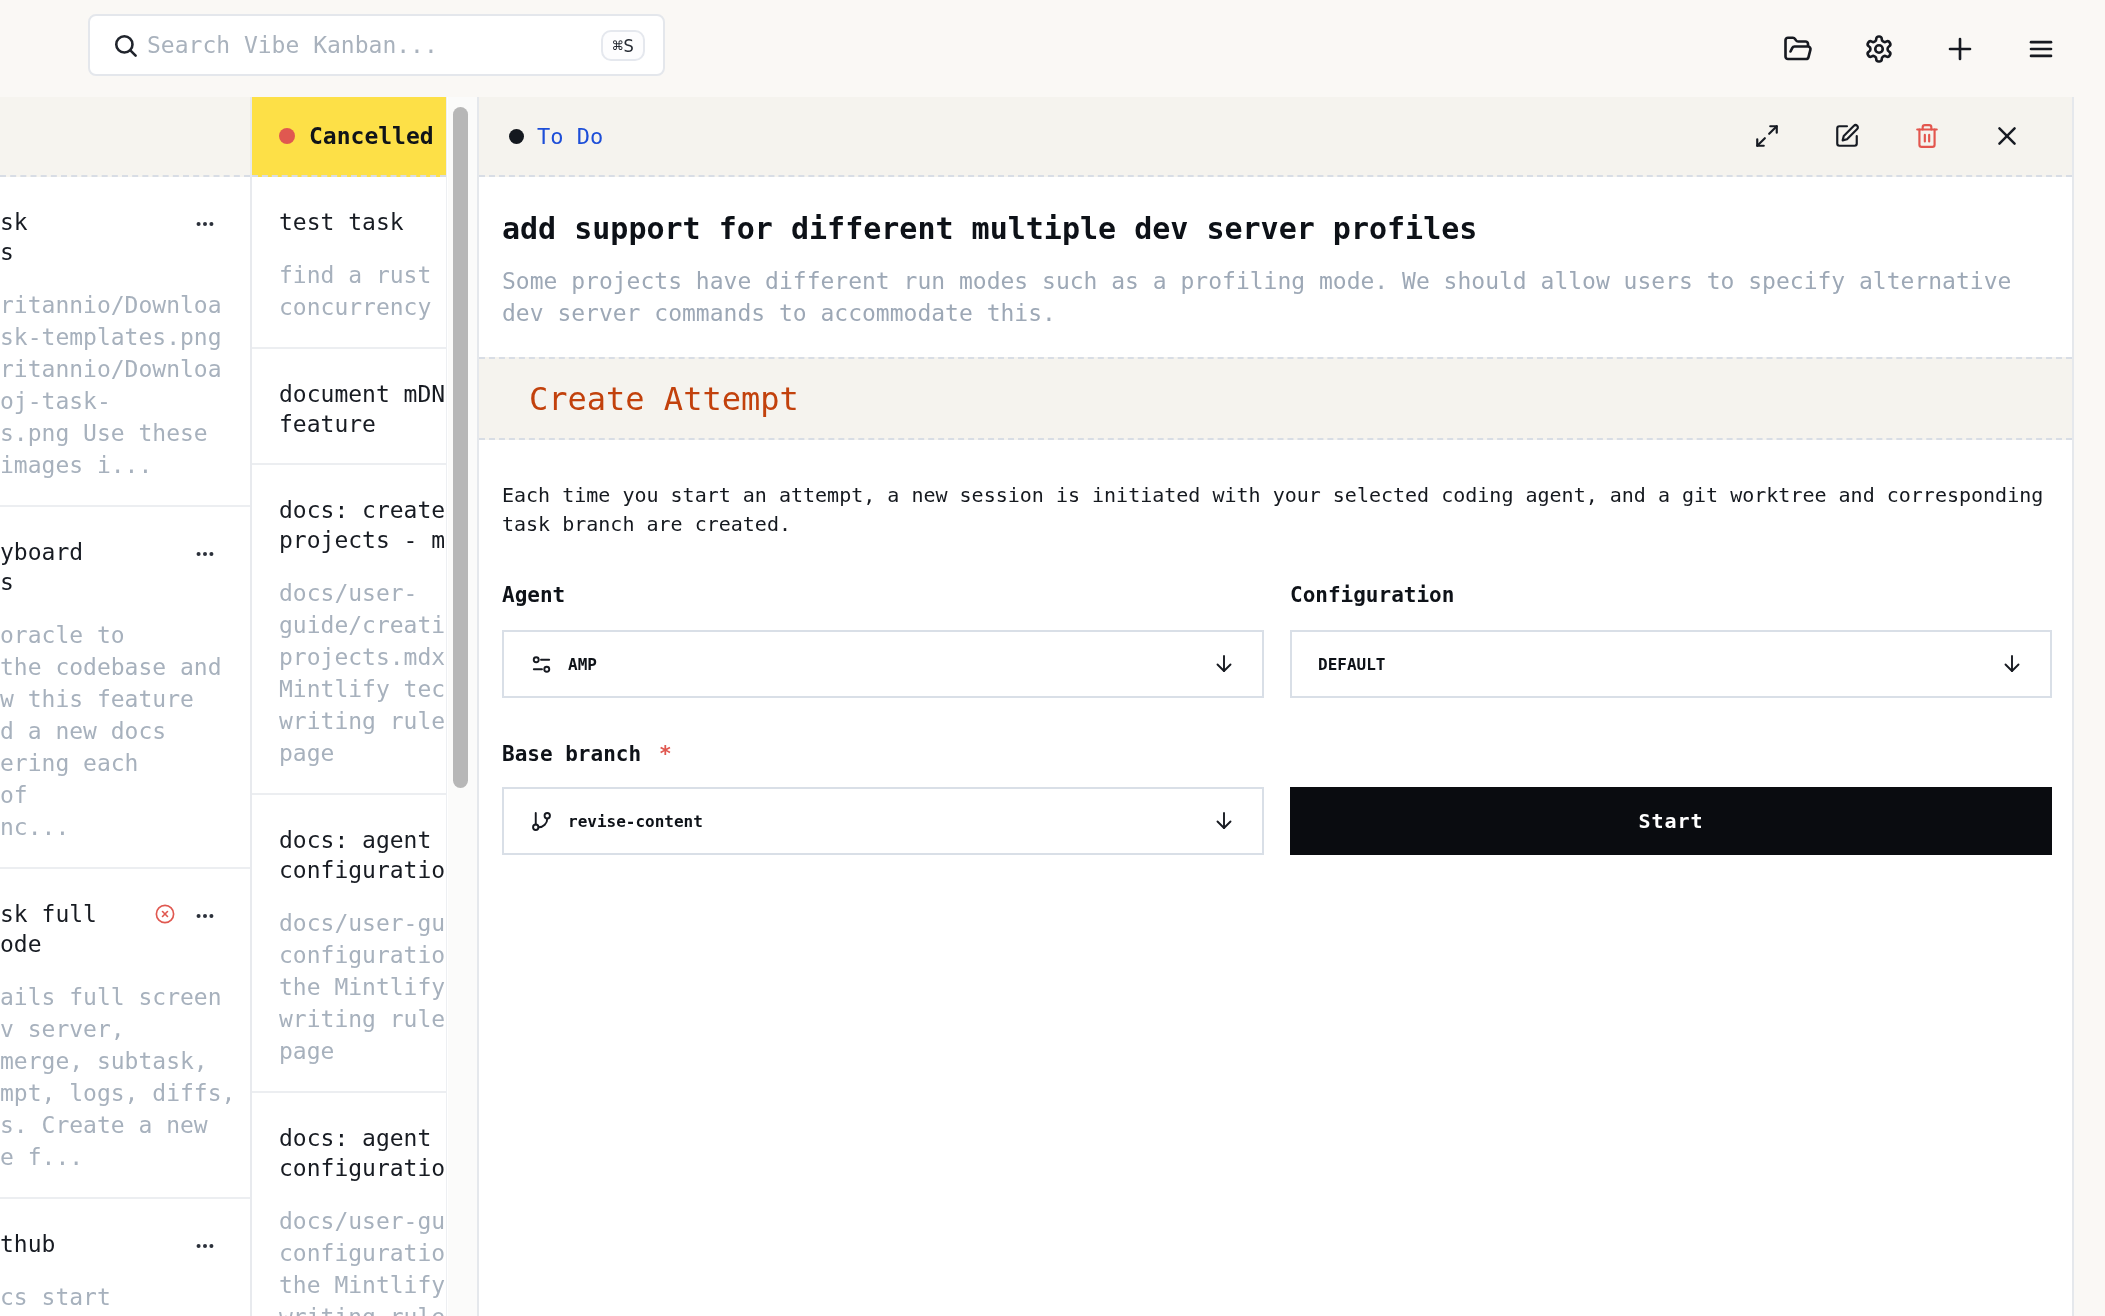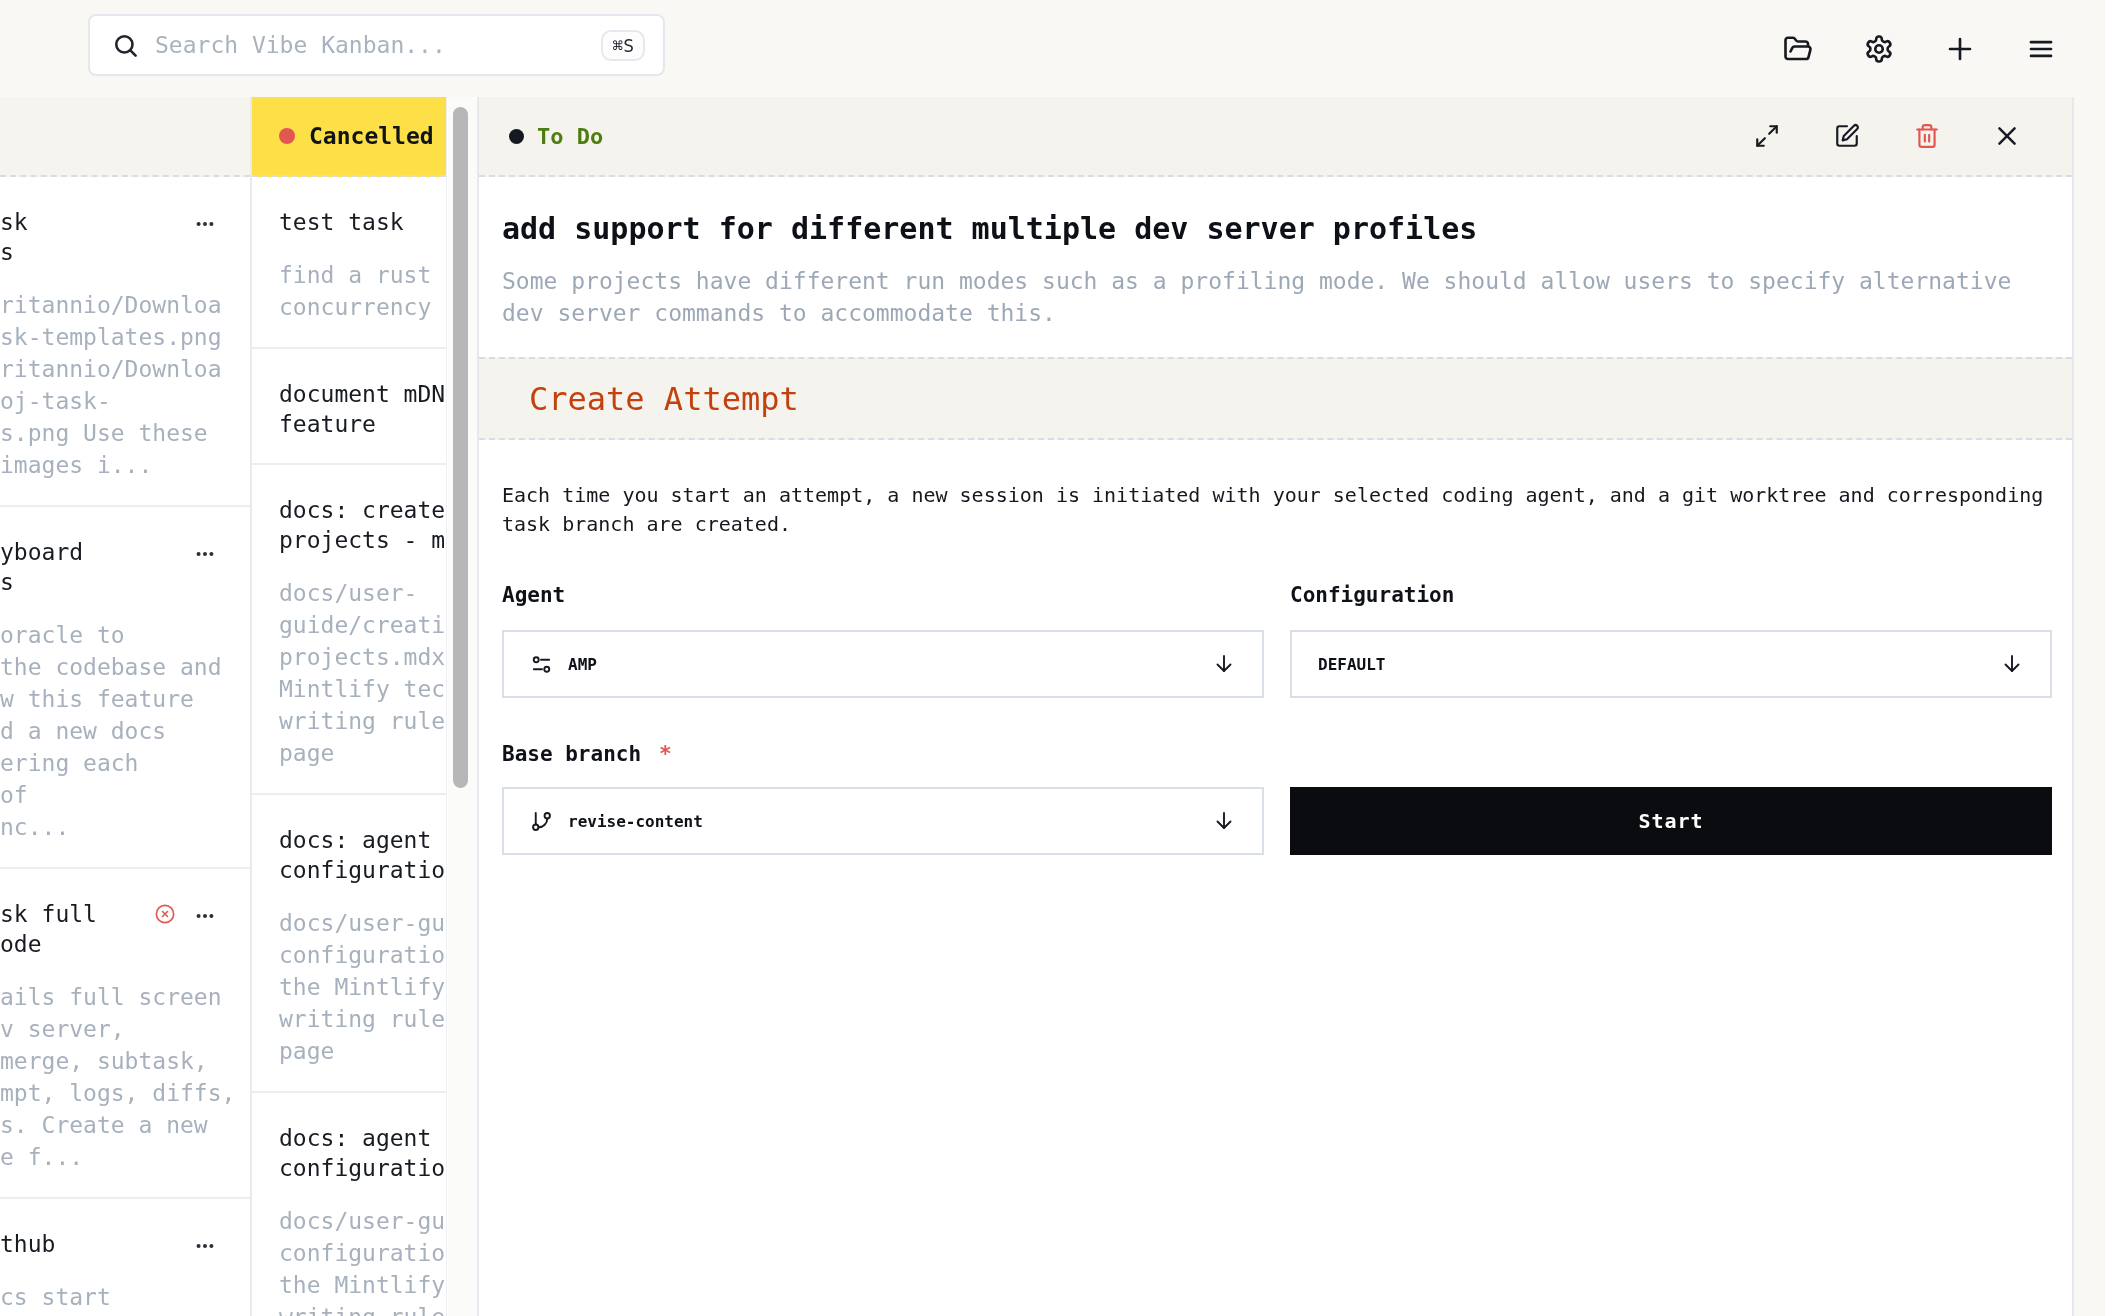--- a/index.html
+++ b/index.html
@@ -10,21 +10,21 @@
     font-family:"DejaVu Sans Mono","Liberation Mono",monospace;
     color:#14181f;
   }
   svg { display:block; fill:none; stroke:currentColor; stroke-width:2; stroke-linecap:round; stroke-linejoin:round; }
 
   
   .topbar { position:absolute; top:0; left:0; width:2105px; height:97px; background:#faf8f5; display:flex; align-items:center; }
   .searchbox {
     position:absolute; left:88px; top:14px; width:577px; height:62px;
     background:#ffffff; border:2px solid #e4e7ec; border-radius:8px;
-    display:flex; align-items:center; padding:0 18px 0 22px; gap:16px;
+    display:flex; align-items:center; padding:0 18px 0 22px; gap:8px;
   }
   .searchbox .mag { color:#20242c; width:27px; height:27px; flex:none; }
   .searchbox input {
     flex:1; border:none; outline:none; background:transparent;
     font:23px "DejaVu Sans Mono","Liberation Mono",monospace; color:#14181f; min-width:0;
   }
   .searchbox input::placeholder { color:#a9b2bd; }
   .kbd {
     flex:none; border:2px solid #e5e8ee; background:#fdfdfe; border-radius:10px;
     padding:3px 9px; font-size:18px; color:#262b33;
@@ -60,21 +60,21 @@
   
   .panel {
     position:absolute; left:477px; top:97px; width:1597px; bottom:0;
     background:#ffffff; border-left:2px solid #e5e8ec; border-right:2px solid #e5e8ec;
   }
   .panel-head {
     position:absolute; top:0; left:0; right:0; height:80px; background:#f5f3ee;
     border-bottom:2px dashed #d8dde5; display:flex; align-items:center; padding:0 52px 0 30px;
   }
   .todo-dot { width:15px; height:15px; border-radius:50%; margin-right:13px; flex:none; }
-  .panel-head .status-label { font-size:22px; font-weight:700; color:#4d7c0f; }
+  .panel-head .status-label { font-size:22px; font-weight:400; color:#1d4ed8; }
   .head-actions { margin-left:auto; display:flex; gap:54px; }
   .h-btn { width:26px; height:26px; color:#171b23; cursor:pointer; }
   .h-btn svg { width:26px; height:26px; }
   .h-btn.danger { color:#e3564e; }
 
   .sec-title { position:absolute; top:80px; left:0; right:0; height:180px; padding:34px 23px 0; overflow:hidden; }
   .task-title { font-size:30px; line-height:36px; font-weight:700; color:#0d1117; white-space:nowrap; }
   .task-desc { margin-top:18px; }
   .task-desc div { font-size:23px; line-height:32px; color:#9da8b6; white-space:nowrap; }
 

